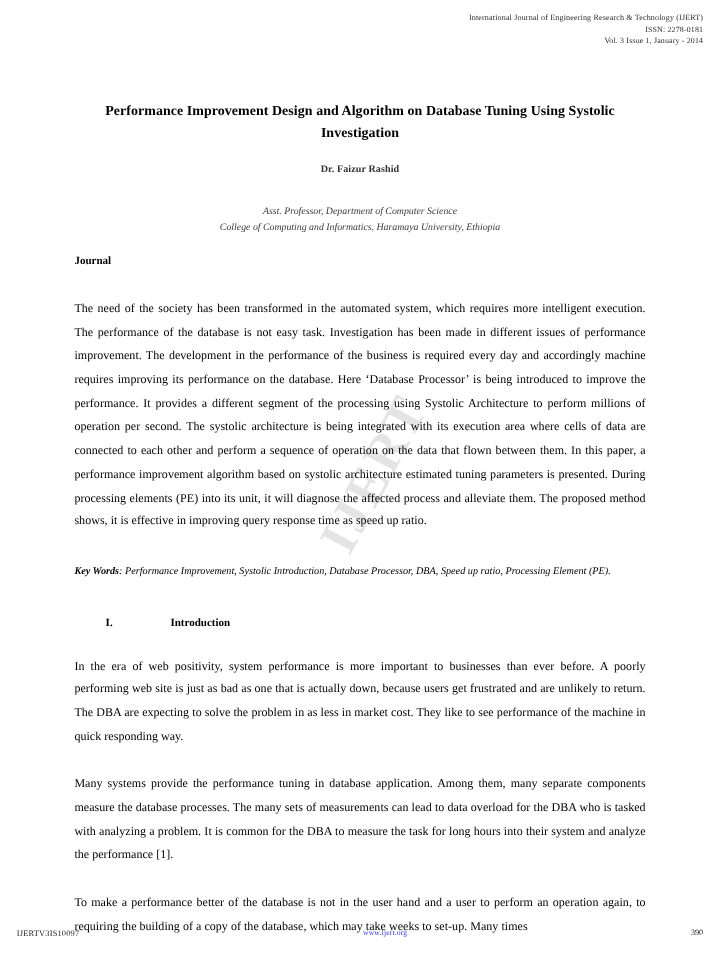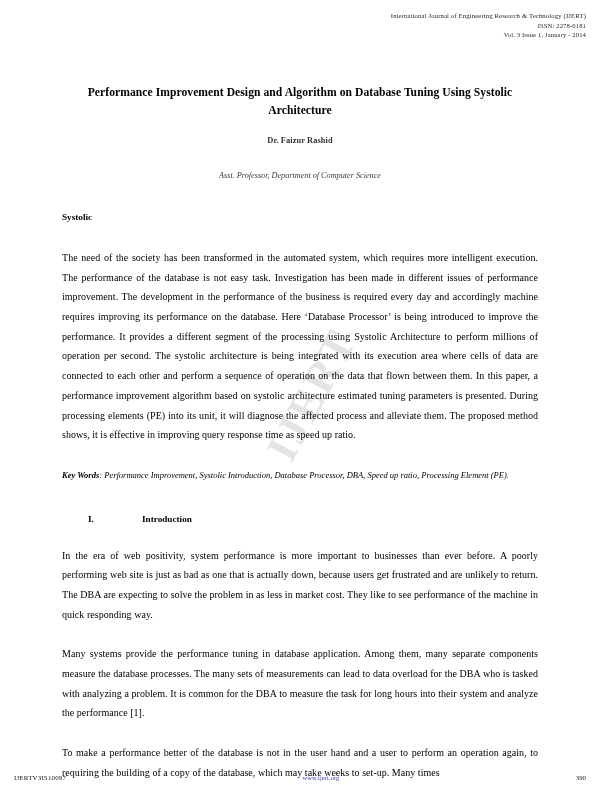--- a/index.html
+++ b/index.html
@@ -176,30 +176,31 @@
     <div class="jh-line jh-title">International Journal of Engineering Research &amp; Technology (IJERT)</div>
     <div class="jh-line">ISSN: 2278-0181</div>
     <div class="jh-line">Vol. 3 Issue 1, January - 2014</div>
   </div>
 
   <div class="watermark">
     <span>IJERT</span>
   </div>
 
   <div class="title-block">
-    <h1 class="paper-title">Performance Improvement Design and Algorithm on Database Tuning Using Systolic Architecture</h1>
+    <h1 class="paper-title">Performance Improvement Design and Algorithm on Database Tuning Using Systolic Investigation</h1>
     <div class="author-name">Dr. Faizur Rashid</div>
     <div class="affiliation">
       <div>Asst. Professor, Department of Computer Science</div>
+      <div>College of Computing and Informatics, Haramaya University, Ethiopia</div>
     </div>
   </div>
 
   <div class="column">
 
-    <div class="section-label">Systolic</div>
+    <div class="section-label">Journal</div>
 
     <p class="body-text">The need of the society has been transformed in the automated system, which requires more intelligent execution. The performance of the database is not easy task. Investigation has been made in different issues of performance improvement. The development in the performance of the business is required every day and accordingly machine requires improving its performance on the database. Here ‘Database Processor’ is being introduced to improve the performance. It provides a different segment of the processing using Systolic Architecture to perform millions of operation per second. The systolic architecture is being integrated with its execution area where cells of data are connected to each other and perform a sequence of operation on the data that flown between them. In this paper, a performance improvement algorithm based on systolic architecture estimated tuning parameters is presented. During processing elements (PE) into its unit, it will diagnose the affected process and alleviate them. The proposed method shows, it is effective in improving query response time as speed up ratio.</p>
 
     <p class="keywords">
       <span class="kw-label">Key Words</span><span>: Performance Improvement, Systolic Introduction, Database Processor, DBA, Speed up ratio, Processing Element (PE).</span>
     </p>
 
     <div class="section-heading">
       <span class="sh-num">I.</span>
       <span class="sh-text">Introduction</span>

